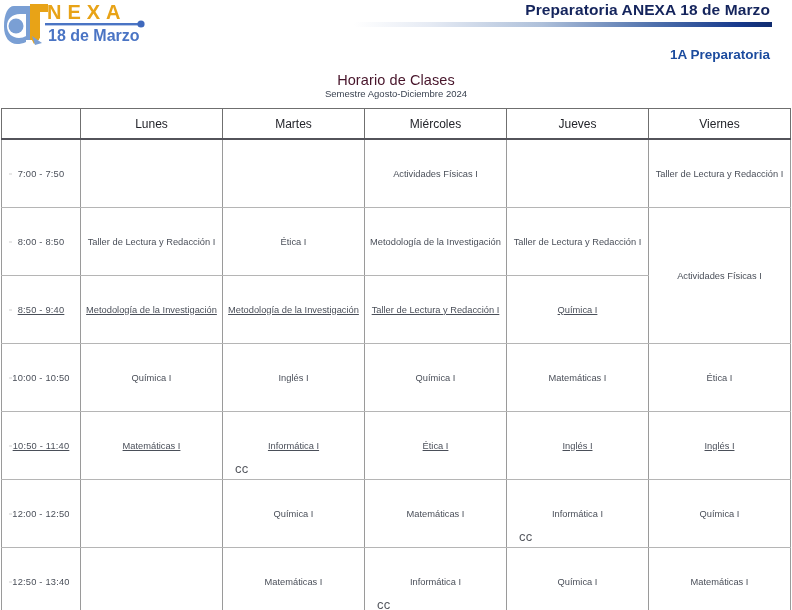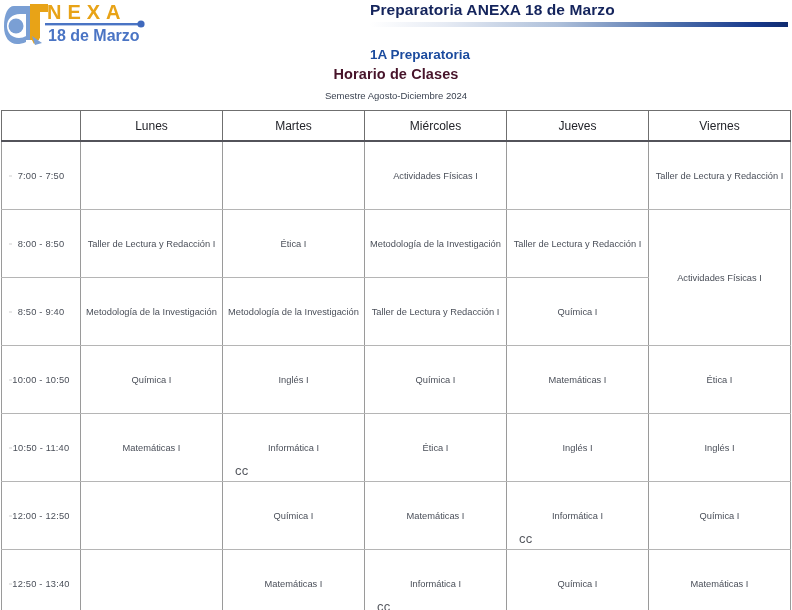--- a/index.html
+++ b/index.html
@@ -19,22 +19,23 @@
   }
   .logo{
     position:absolute;
     left:4px; top:0px;
     width:152px;height:48px;
   }
   .logo svg{display:block;}
 
   .brand-block{
     position:absolute;
-    right:4px; top:0px;
+    right:20px; top:0px;
     width:418px;
+    text-align:right;
   }
   .brand-title{
     font-size:15.5px;
     font-weight:bold;
     color:#14245c;
     letter-spacing:.1px;
     line-height:19px;
     padding-right:2px;
   }
   .brand-rule{
@@ -48,30 +49,29 @@
     color:#1b4b9e;
     line-height:17px;
     margin-top:19px;
     padding-right:2px;
   }
 
   
   .doc-title{
     text-align:center;
     font-size:14.5px;
-    font-weight:bold;
+    font-weight:normal;
     color:#47142a;
-    margin-top:14px;
+    margin-top:20px;
     letter-spacing:.1px;
   }
   .doc-sub{
     text-align:center;
     font-size:9.5px;
     color:#3a4250;
-    margin-top:8px;
   }
 
   
   .sched-wrap{
     margin-top:9px;
     padding:0 1px;
   }
   table.sched{
     width:790px;
     border-collapse:collapse;
@@ -125,21 +125,21 @@
   }
   td.subject .cc{
     position:absolute;
     left:12px;
     bottom:4px;
     font-size:13px;
     color:#55585f;
     letter-spacing:.3px;
   }
   td.empty{}
-  tr.lightsep > td{border-top-color:#d7d7d7;}
+  tr.lightsep > td{border-top-color:#d7d7d7;text-decoration:underline;}
   table.sched tbody tr:last-child td{border-bottom:1px solid #8e8e8e;}
 </style>
 </head>
 <body>
 
 <div class="header">
 
   <div class="logo">
     <svg width="152" height="48" viewBox="0 0 152 48" xmlns="http://www.w3.org/2000/svg">
 

